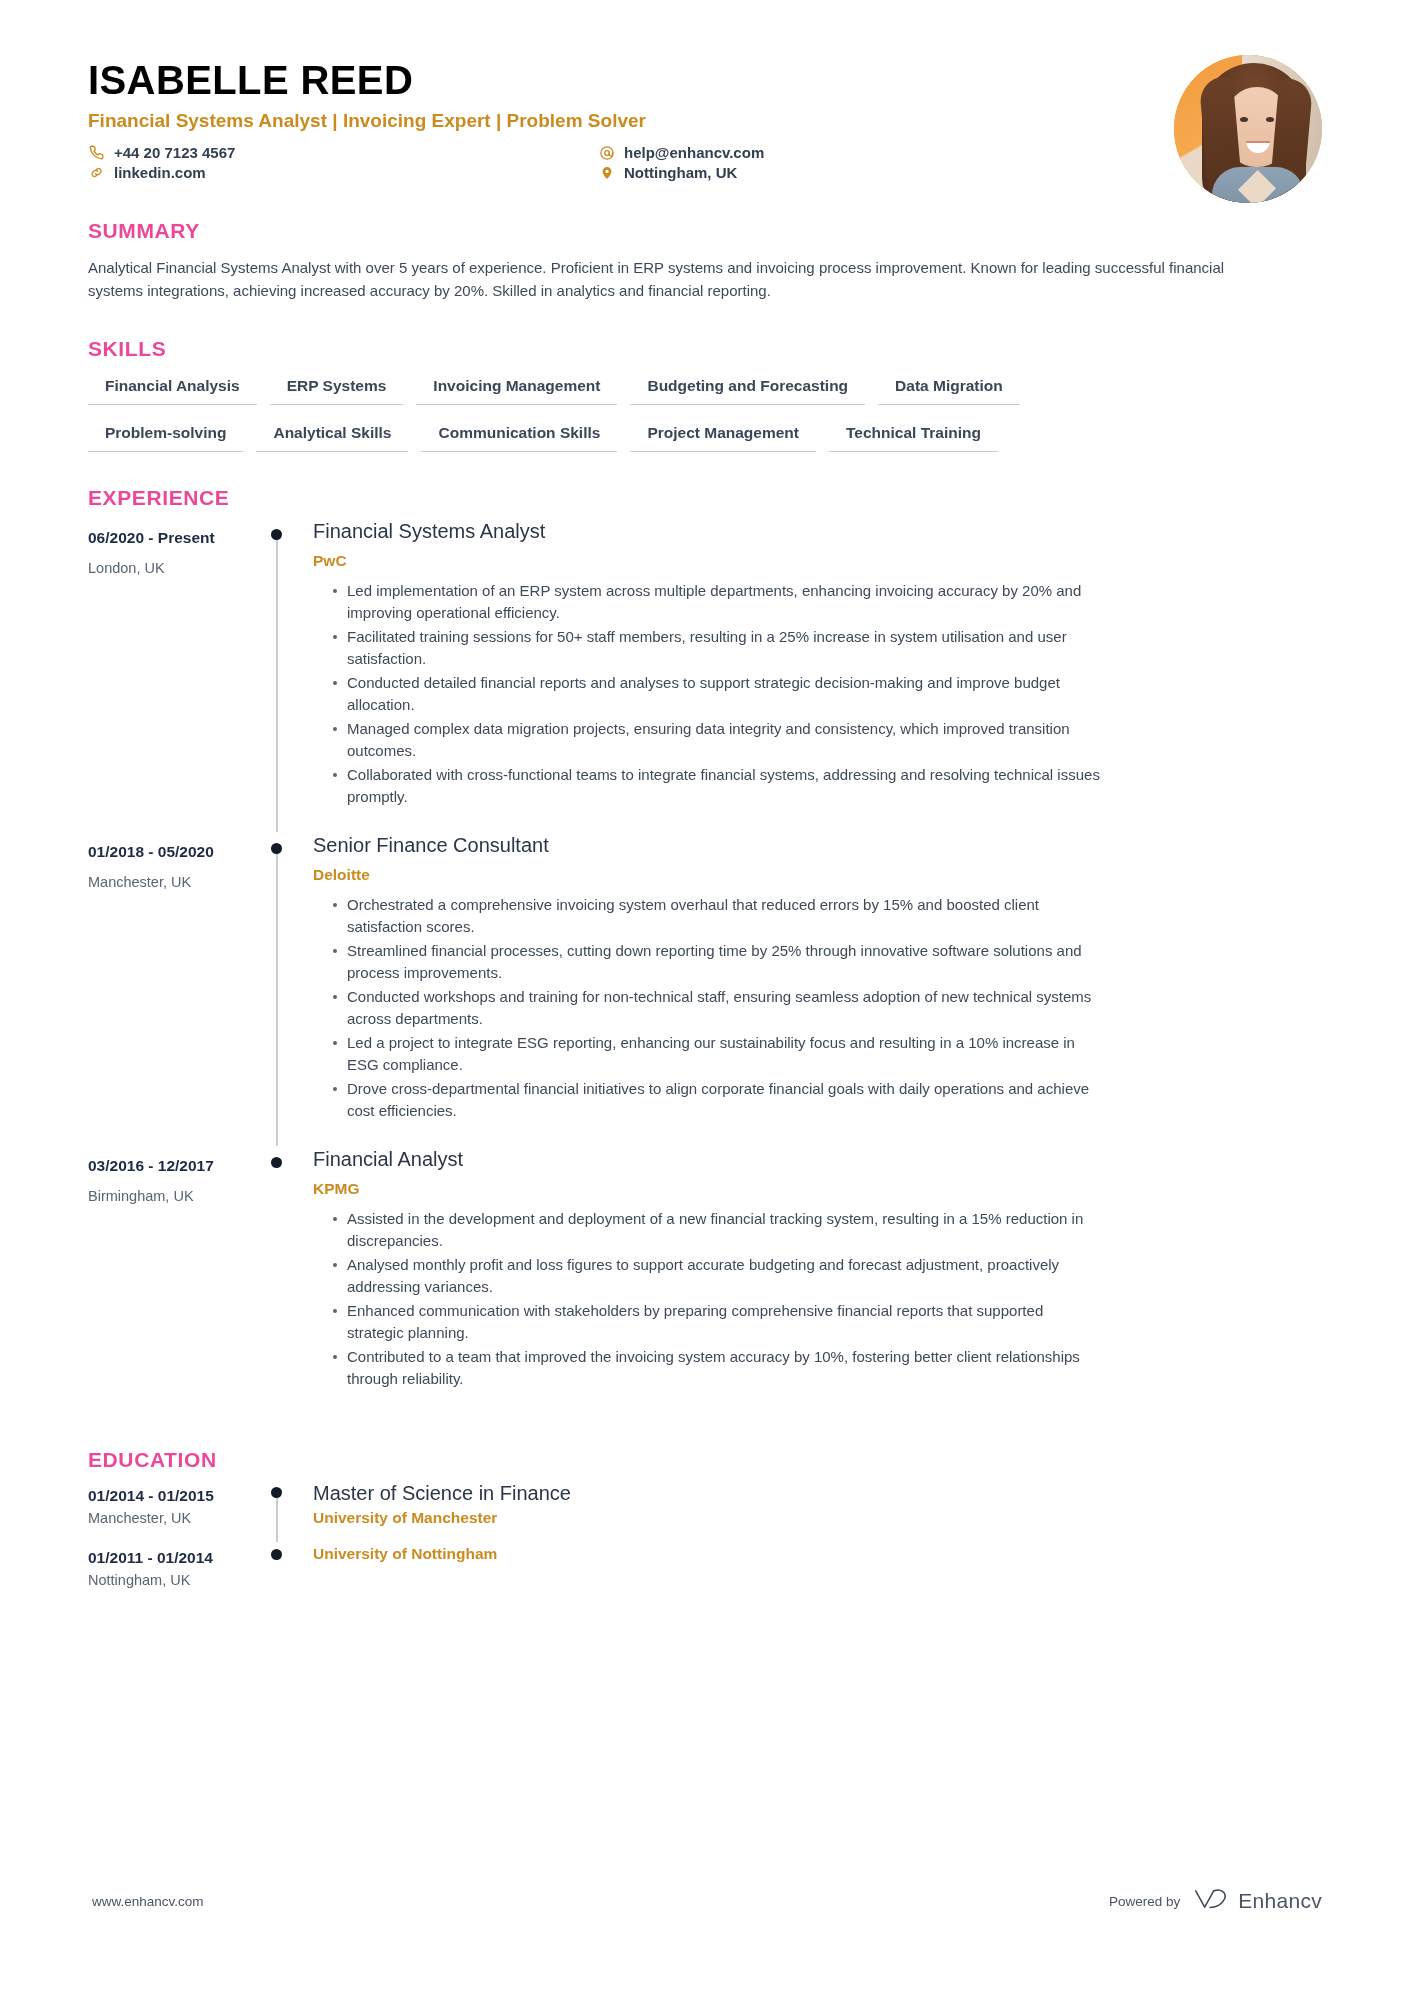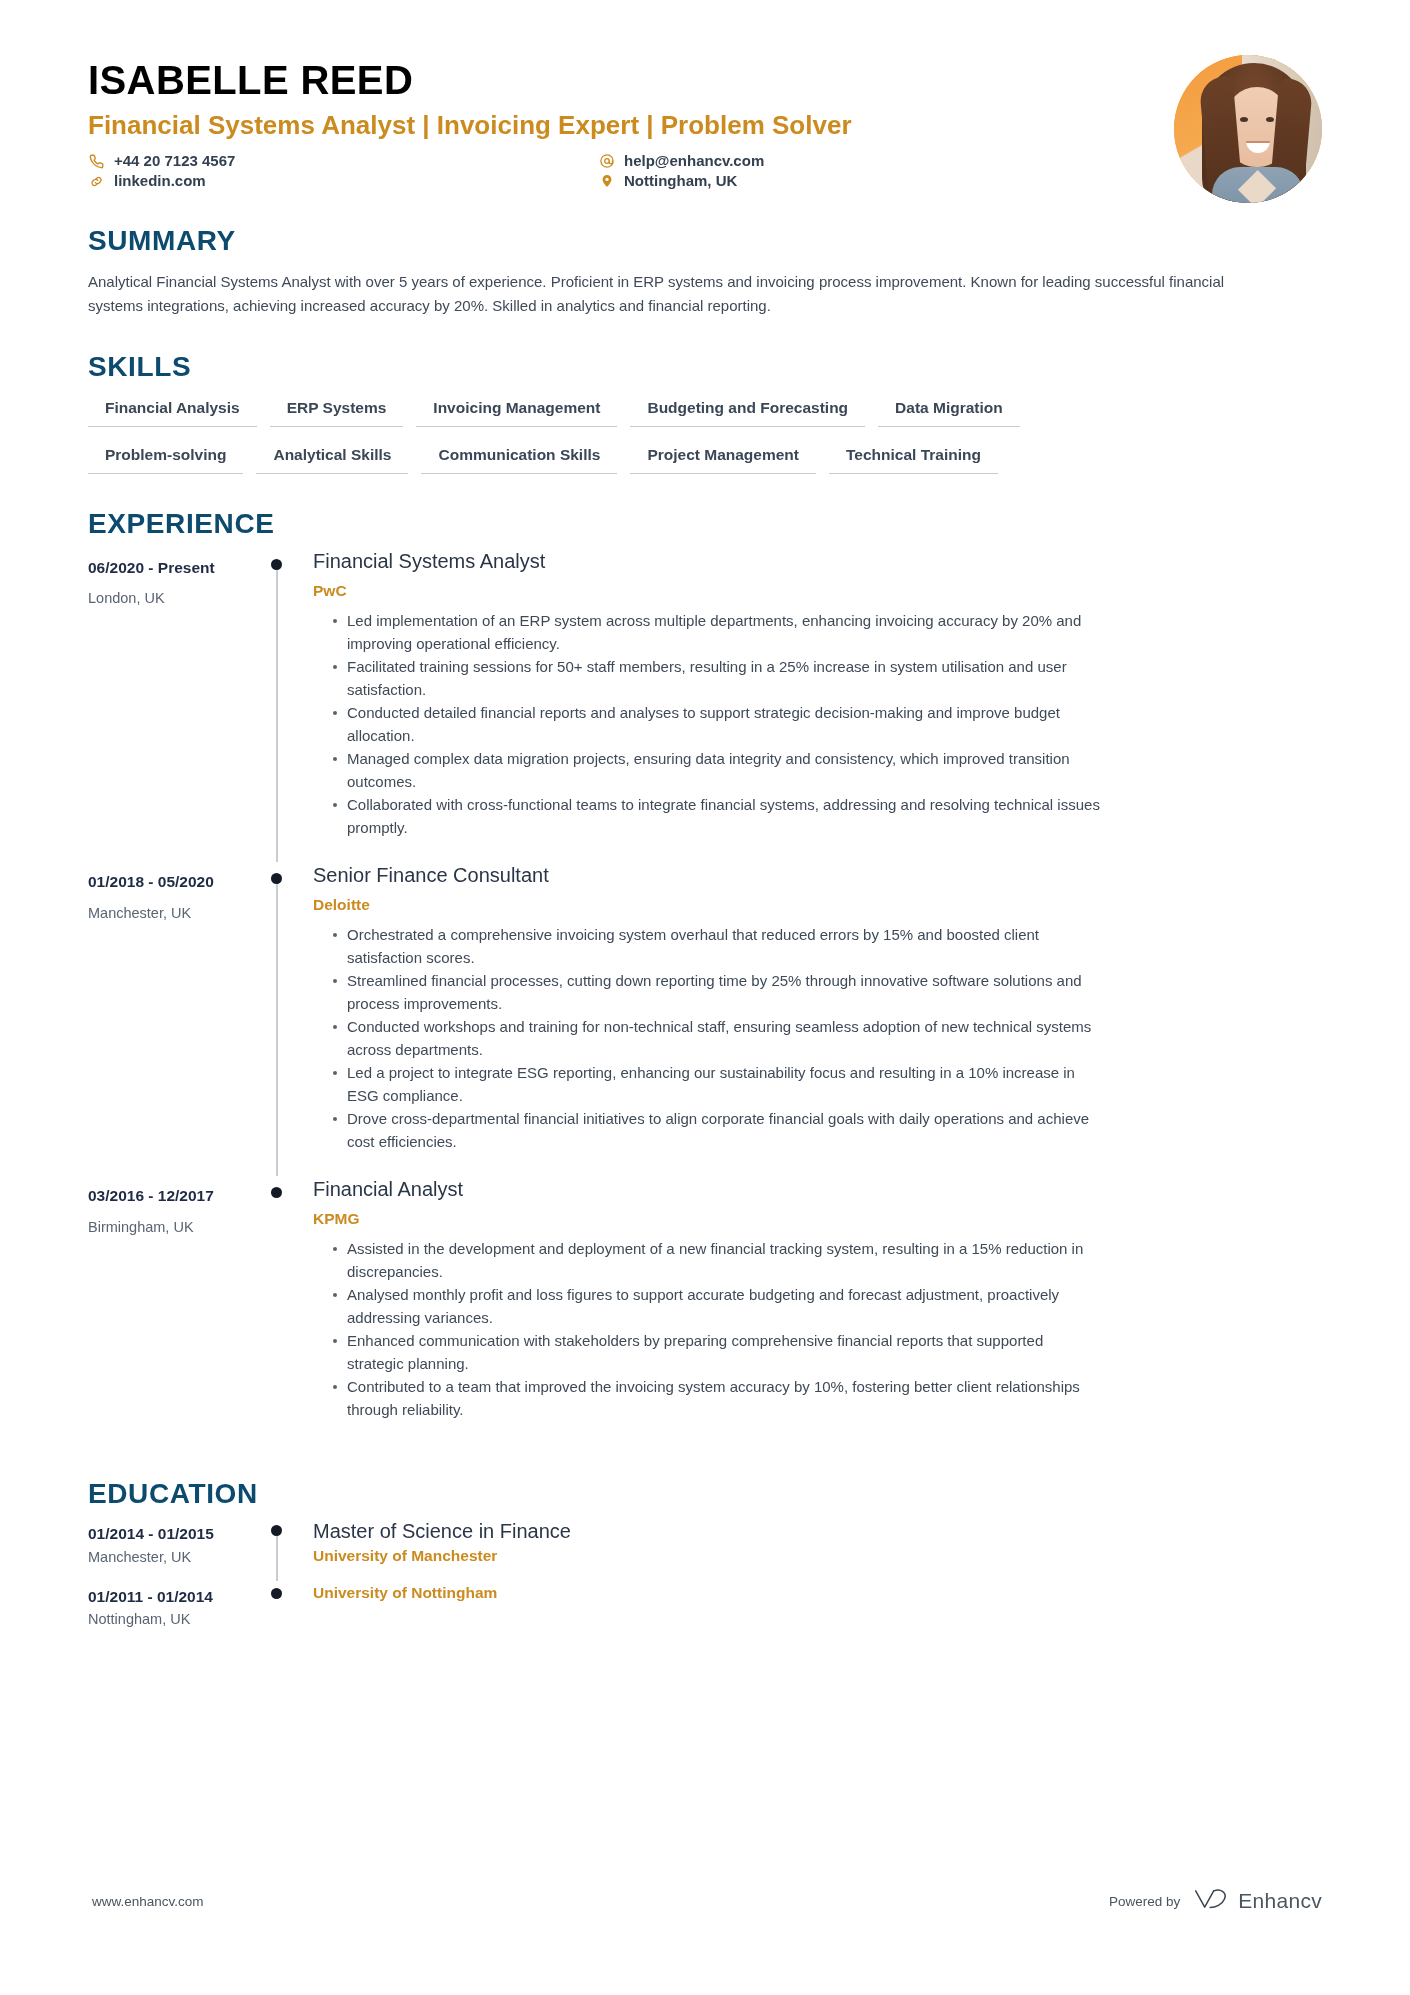--- a/index.html
+++ b/index.html
@@ -29,21 +29,21 @@
   }
   .name {
     font-size: 40px;
     font-weight: bold;
     letter-spacing: 0.4px;
     color: #000000;
     line-height: 1.12;
   }
   .headline {
     margin-top: 7px;
-    font-size: 26px;
+    font-size: 19px;
     font-weight: bold;
     color: #cb8b1f;
     line-height: 1.2;
   }
   .contact-grid {
     margin-top: 10px;
     display: grid;
     grid-template-columns: 510px auto;
     max-width: 790px;
   }
@@ -127,24 +127,24 @@
     border-radius: 28px 28px 0 0;
   }
   .photo .ph-collar {
     position: absolute; left: 70px; bottom: 0px; width: 26px; height: 28px;
     background: #e9d9c6; transform: rotate(45deg);
   }
 
   
   .section { margin-top: 34px; }
   .section-title {
-    font-size: 28px;
+    font-size: 21px;
     font-weight: bold;
     letter-spacing: 0.6px;
-    color: #0c4a6e;
+    color: #ec4899;
     text-transform: uppercase;
   }
 
   .summary-text {
     margin-top: 13px;
     font-size: 15px;
     line-height: 1.55;
     color: #3f4a58;
     max-width: 1165px;
   }

